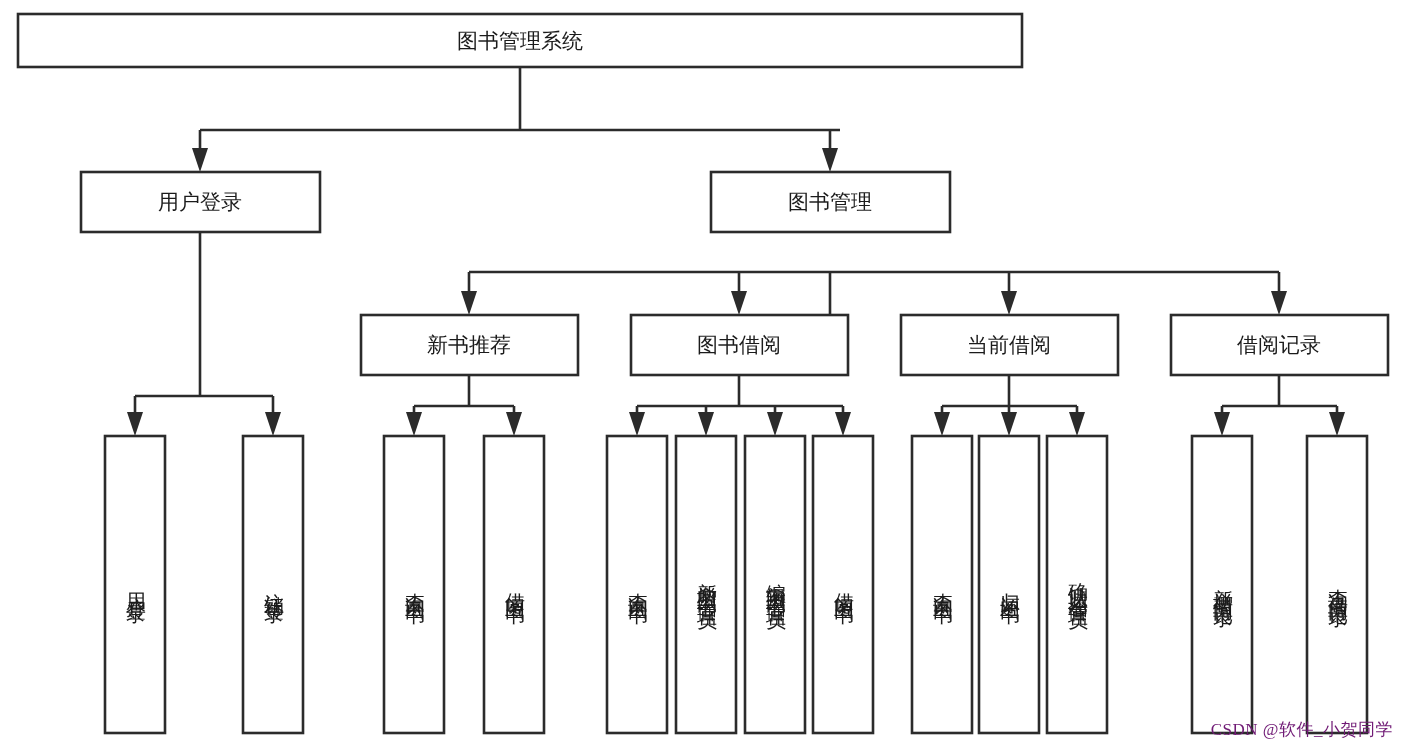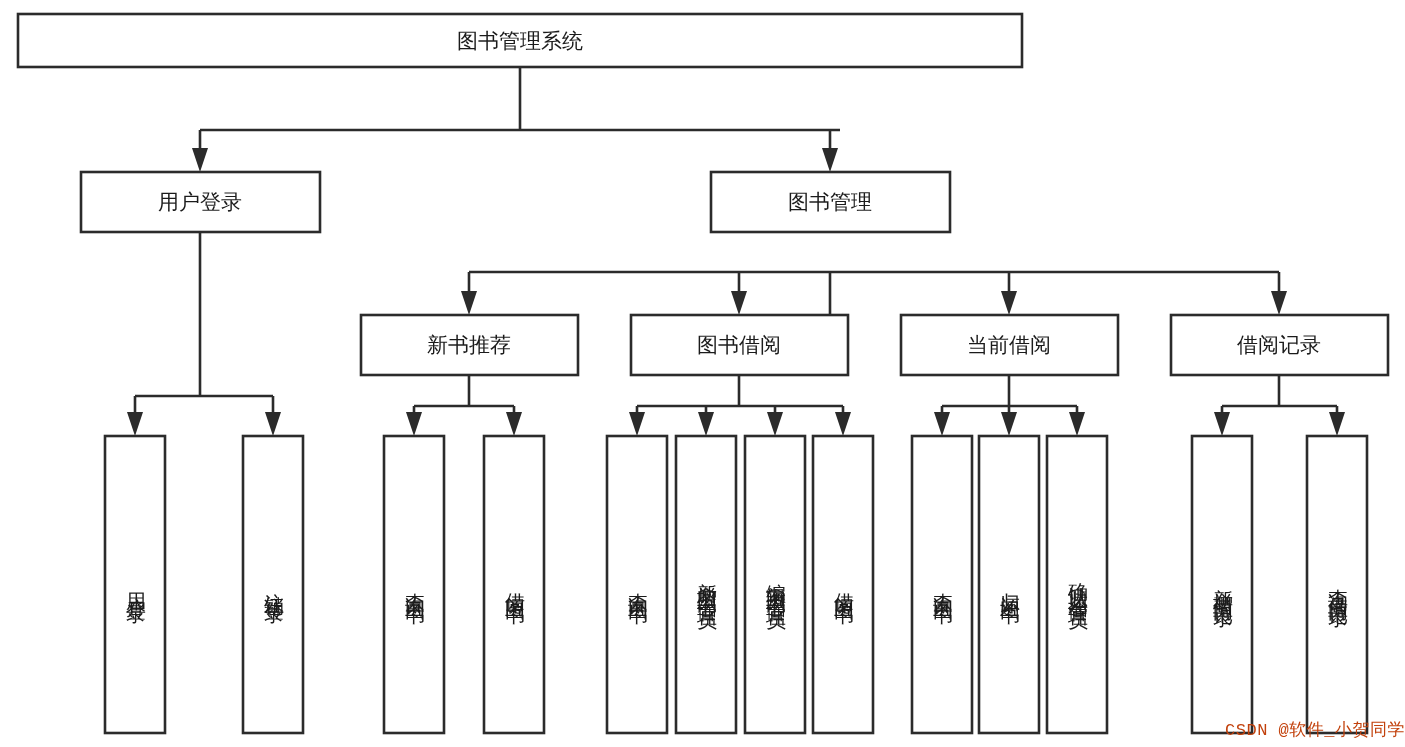--- a/index.html
+++ b/index.html
@@ -52,25 +52,25 @@
   }
   text.node-label.vertical {
     font-size: 20px;
     writing-mode: vertical-rl;
     glyph-orientation-vertical: 0;
     text-orientation: upright;
     letter-spacing: 4px;
   }
   .watermark {
     position: absolute;
-    right: 0;
+    right: 12px;
     bottom: 6px;
-    color: #c2410c;
+    color: #701a75;
     font-size: 17px;
-    font-family: Liberation Mono, monospace;
+    font-family: Liberation Serif, serif;
     letter-spacing: 0.5px;
     white-space: nowrap;
     user-select: none;
   }
 </style>
 </head>
 <body>
 
 <div id="diagram-root">
 

